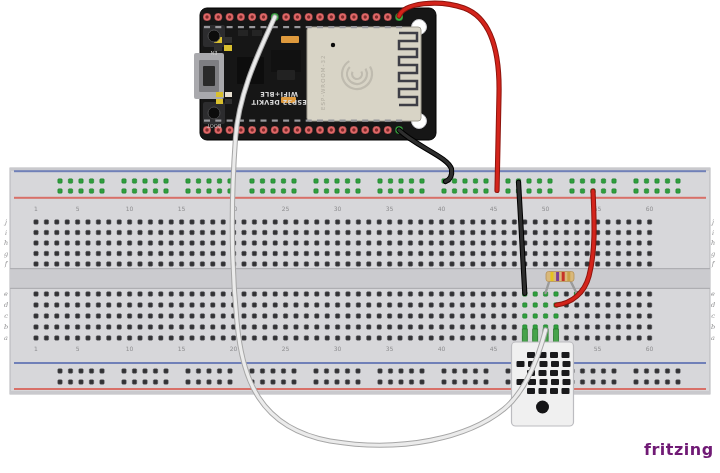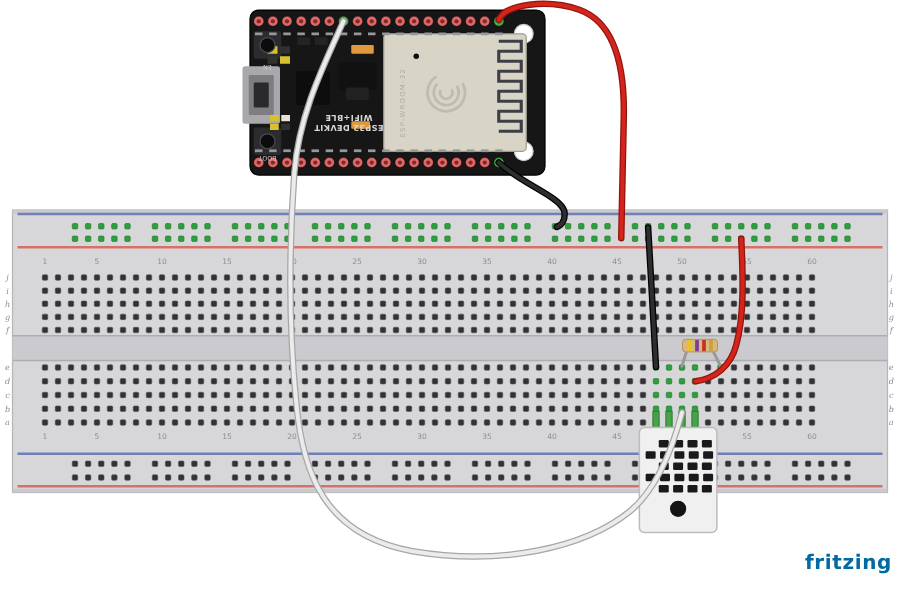--- a/index.html
+++ b/index.html
@@ -9,21 +9,21 @@
   .ov{position:absolute;pointer-events:none;}
   #silk{left:237px;top:90px;width:84px;transform:rotate(180deg);
         color:#d6d6d6;font-size:6.5px;font-weight:bold;text-align:center;
         letter-spacing:.3px;line-height:8px;}
   #en-label{left:205px;top:50px;width:18px;transform:rotate(180deg);
         color:#c8c8c8;font-size:5px;text-align:center;}
   #boot-label{left:201px;top:123px;width:26px;transform:rotate(180deg);
         color:#c8c8c8;font-size:5px;text-align:center;}
   #module-label{left:320px;top:40px;height:70px;transform:rotate(180deg);
         writing-mode:vertical-rl;color:#b0aca0;font-size:5.5px;letter-spacing:1px;}
-  #watermark{left:644px;top:440px;color:#0369a1;font-size:16px;font-weight:600;
+  #watermark{left:644px;top:440px;color:#701a75;font-size:16px;font-weight:600;
         letter-spacing:.5px;font-family:"DejaVu Sans",sans-serif;}
 </style>
 </head>
 <body>
 
 <div id="stage">
   <svg id="scene" width="720" height="473" viewBox="0 0 720 473">
       <g>
         <rect x="10" y="168" width="700" height="226" fill="#d7d7da" stroke="#b6b6ba" stroke-width="1"></rect>
         <rect x="10" y="168" width="700" height="3" fill="#c9c9cd"></rect>

